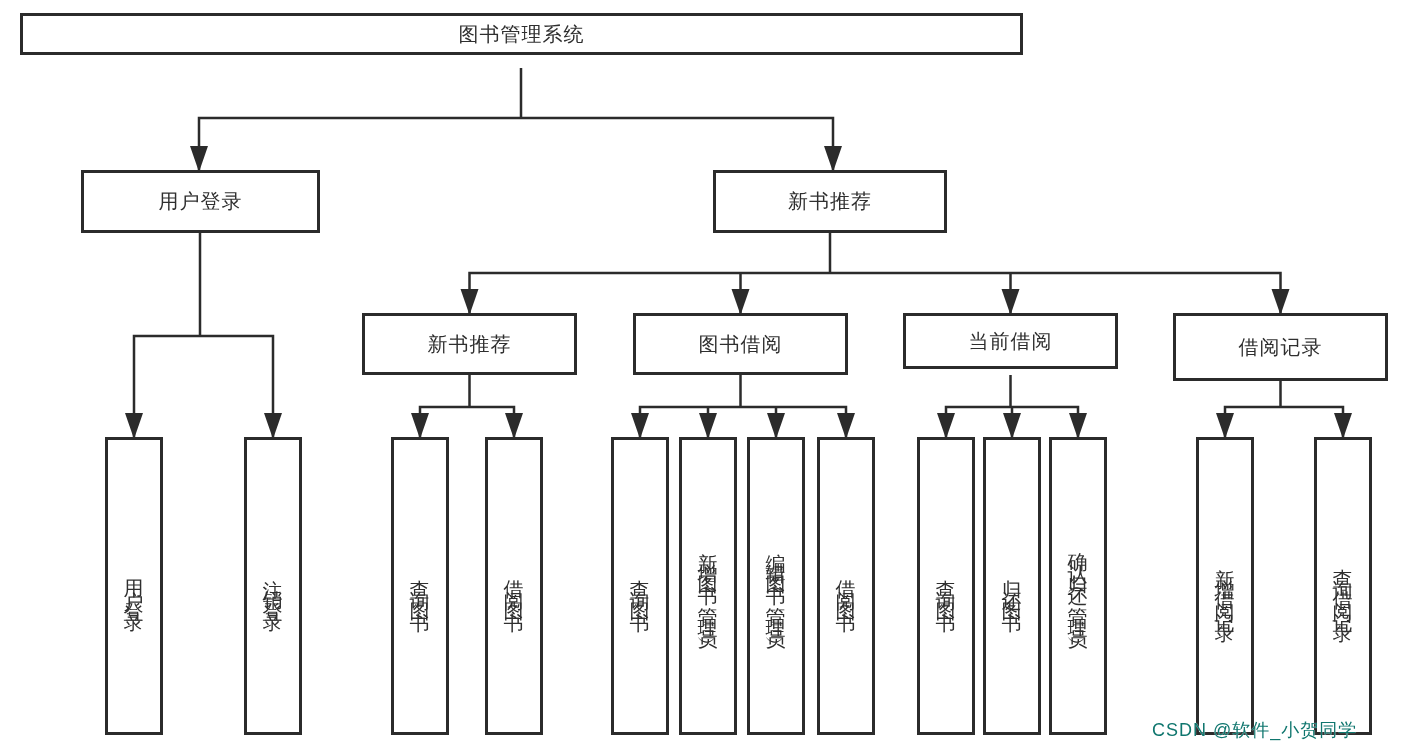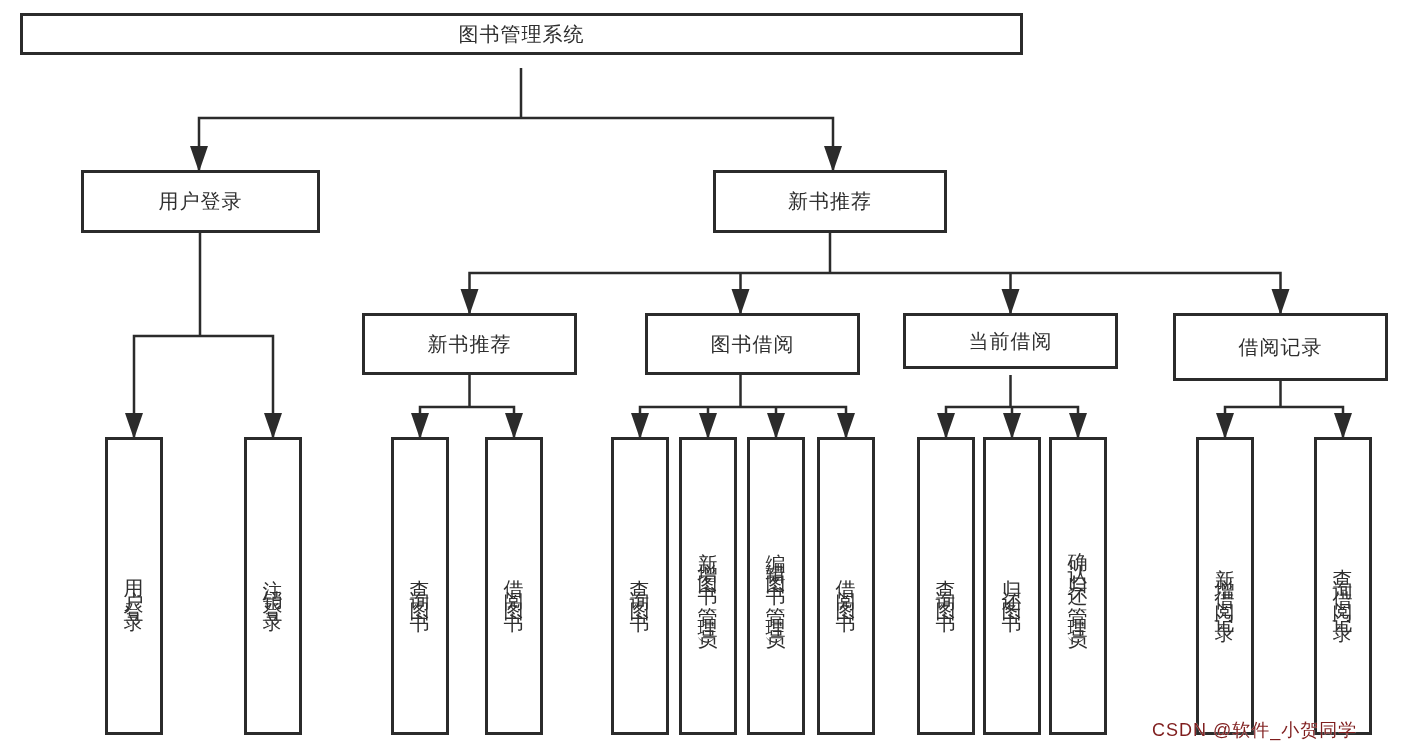--- a/index.html
+++ b/index.html
@@ -34,21 +34,21 @@
     font-size: 20px;
     line-height: 1;
     letter-spacing: 11px;
     color: #2f2f2f;
   }
   .watermark {
     position: absolute;
     left: 1152px;
     top: 718px;
     font-size: 18px;
-    color: #7f1d1d;
+    color: #0f766e;
     letter-spacing: 1px;
     white-space: nowrap;
     text-shadow: 0 0 1px #ffffff;
   }
 </style>
 </head>
 <body>
 
 <div class="canvas">
 
@@ -99,21 +99,21 @@
   <div class="box" style="left:81px;top:170px;width:239px;height:63px;">
     <span class="hlabel">用户登录</span>
   </div>
   <div class="box" style="left:713px;top:170px;width:234px;height:63px;">
     <span class="hlabel">新书推荐</span>
   </div>
 
   <div class="box" style="left:362px;top:313px;width:215px;height:62px;">
     <span class="hlabel">新书推荐</span>
   </div>
-  <div class="box" style="left:633px;top:313px;width:215px;height:62px;margin-left:12px;">
+  <div class="box" style="left:633px;top:313px;width:215px;height:62px;">
     <span class="hlabel">图书借阅</span>
   </div>
   <div class="box" style="left:903px;top:313px;width:215px;height:56px;">
     <span class="hlabel">当前借阅</span>
   </div>
   <div class="box" style="left:1173px;top:313px;width:215px;height:68px;">
     <span class="hlabel">借阅记录</span>
   </div>
 
   <div class="box" style="left:105px;top:437px;width:58px;height:298px;">

